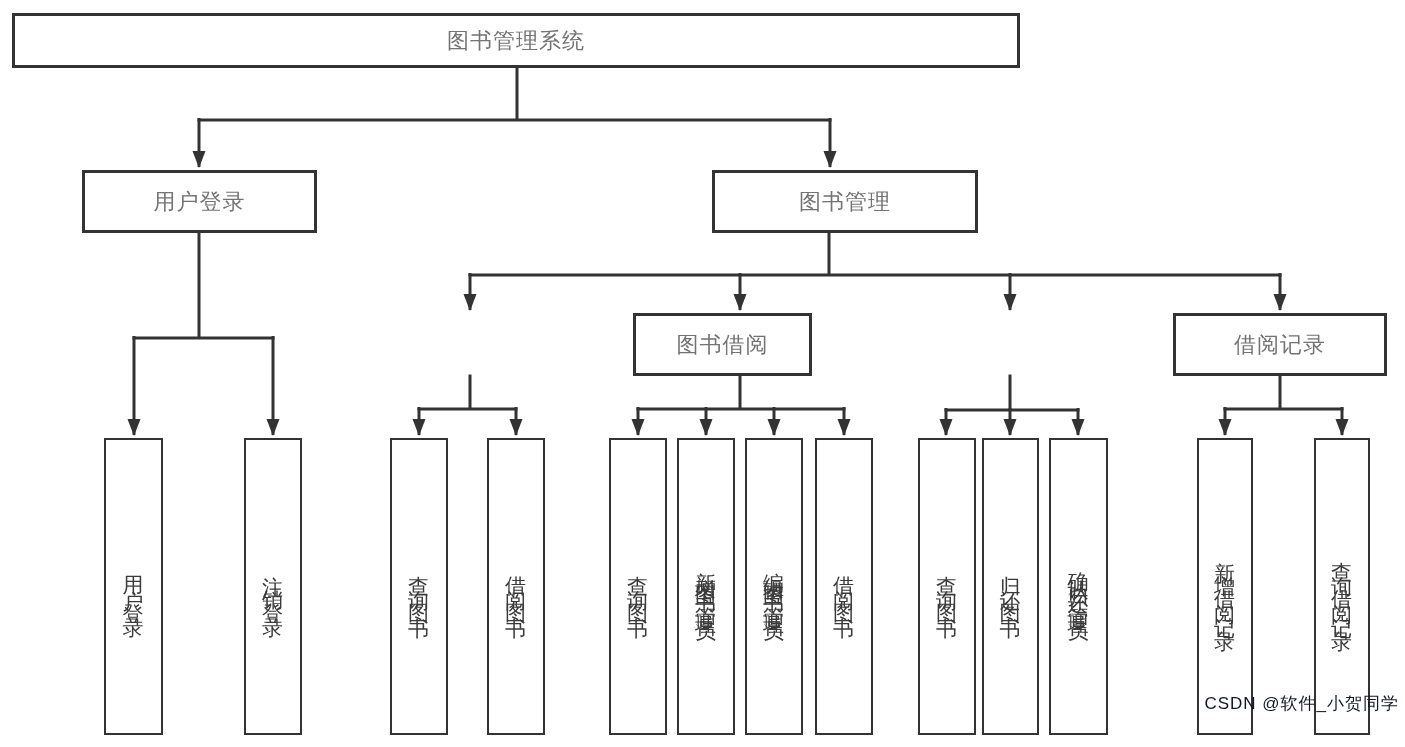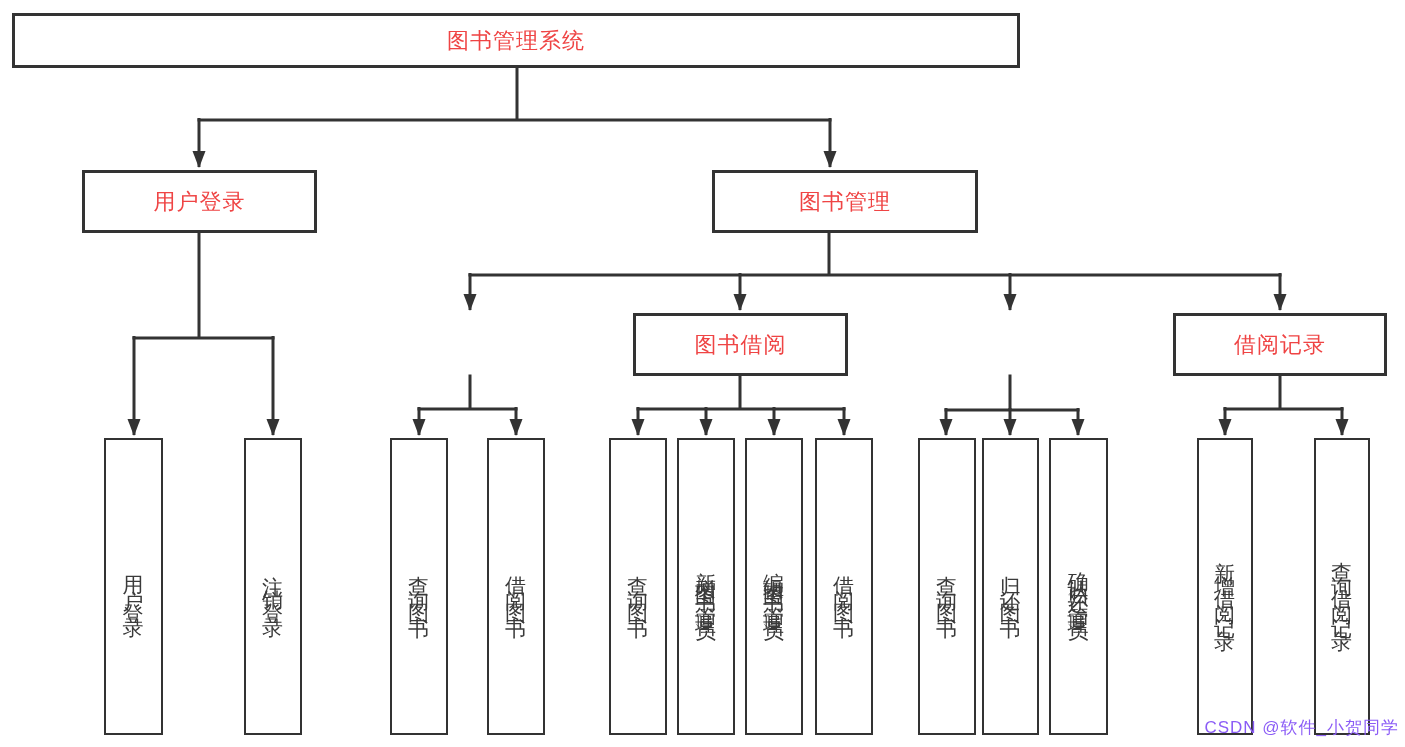--- a/index.html
+++ b/index.html
@@ -22,21 +22,21 @@
     box-sizing: border-box;
     background: #ffffff;
     border: 3px solid #333333;
     display: flex;
     align-items: center;
     justify-content: center;
     z-index: 2;
   }
   .node .hlabel {
     font-size: 22px;
-    color: #ef4444;
+    color: #737373;
     letter-spacing: 1px;
     white-space: nowrap;
   }
   .leaf {
     border-width: 2px;
     top: 438px;
     height: 297px;
   }
   .leaf .vtext {
     writing-mode: vertical-rl;
@@ -44,24 +44,24 @@
     font-size: 21px;
     line-height: 1;
     color: #3a3a3a;
     letter-spacing: 14px;
   }
   .leaf .vtext.tight {
     letter-spacing: 7px;
   }
   .watermark {
     position: absolute;
-    top: 716px;
+    top: 692px;
     right: 6px;
     font-size: 17px;
-    color: #8b5cf6;
+    color: #0f172a;
     letter-spacing: 1px;
     z-index: 3;
     white-space: nowrap;
   }
 </style>
 </head>
 <body>
 
 <div class="stage">
 
@@ -112,21 +112,21 @@
     <span class="hlabel">图书管理系统</span>
   </div>
 
   <div class="node" style="left:82px; top:170px; width:235px; height:63px;">
     <span class="hlabel">用户登录</span>
   </div>
   <div class="node" style="left:712px; top:170px; width:266px; height:63px;">
     <span class="hlabel">图书管理</span>
   </div>
 
-  <div class="node" style="left:633px; top:313px; width:215px; height:63px;">
+  <div class="node" style="left:633px; top:313px; width:179px; height:63px;">
     <span class="hlabel">图书借阅</span>
   </div>
   <div class="node" style="left:1173px; top:313px; width:214px; height:63px;">
     <span class="hlabel">借阅记录</span>
   </div>
 
   <div class="node leaf" style="left:104px; width:59px;">
     <span class="vtext">用户登录</span>
   </div>
   <div class="node leaf" style="left:244px; width:58px;">

